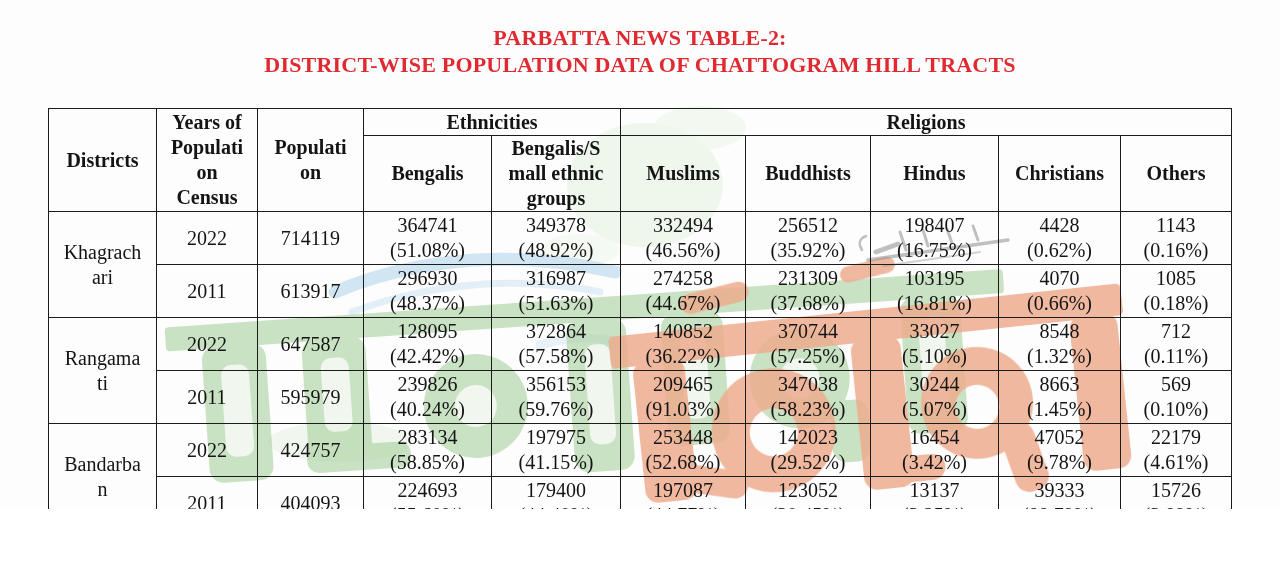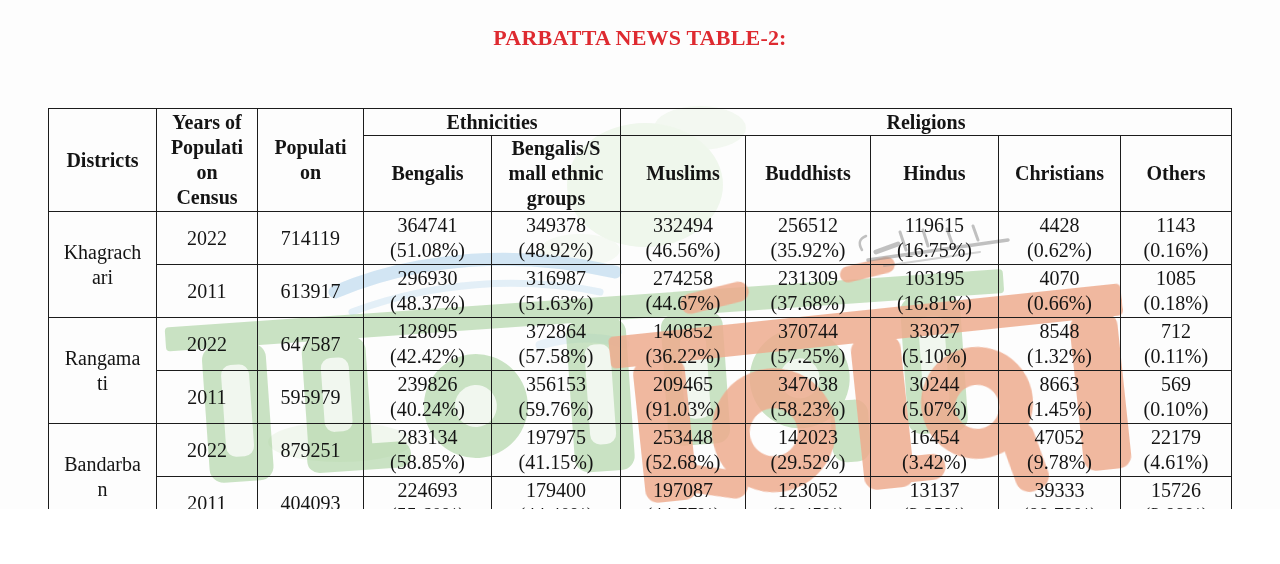--- a/index.html
+++ b/index.html
@@ -96,20 +96,21 @@
       <path d="M928,246 l-5,-16" stroke-width="3"></path>
       <path d="M952,243 l-5,-14" stroke-width="3"></path>
       <path d="M978,240 l-5,-14" stroke-width="3"></path>
       <path d="M862,250 q-6,-10 4,-14" stroke-width="2.5"></path>
       <path d="M884,266 l96,-14" stroke-width="2" opacity="0.7"></path>
     </g>
   </svg>
 
   <div id="title">
     <div>PARBATTA NEWS TABLE-2:</div>
+    <div>DISTRICT-WISE POPULATION DATA OF CHATTOGRAM HILL TRACTS</div>
   </div>
 
   <table class="pop">
     <colgroup>
       <col style="width:108px">
         <col style="width:101px">
         <col style="width:106px">
       <col style="width:128px">
         <col style="width:129px">
       <col style="width:125px">
@@ -149,21 +150,21 @@
       <td>2022</td>
       <td>714119</td>
       <td>364741
 (51.08%)</td>
       <td>349378
 (48.92%)</td>
       <td>332494
 (46.56%)</td>
       <td>256512
 (35.92%)</td>
-      <td>119615
+      <td>198407
 (16.75%)</td>
       <td>4428
 (0.62%)</td>
       <td>1143
 (0.16%)</td>
     </tr>
     <tr class="data">
       <td>2011</td>
       <td>613917</td>
       <td>296930
@@ -218,21 +219,21 @@
       <td>8663
 (1.45%)</td>
       <td>569
 (0.10%)</td>
     </tr>
 
     <tr class="data">
       <td rowspan="2">Bandarba
 n</td>
       <td>2022</td>
-      <td>879251</td>
+      <td>424757</td>
       <td>283134
 (58.85%)</td>
       <td>197975
 (41.15%)</td>
       <td>253448
 (52.68%)</td>
       <td>142023
 (29.52%)</td>
       <td>16454
 (3.42%)</td>

